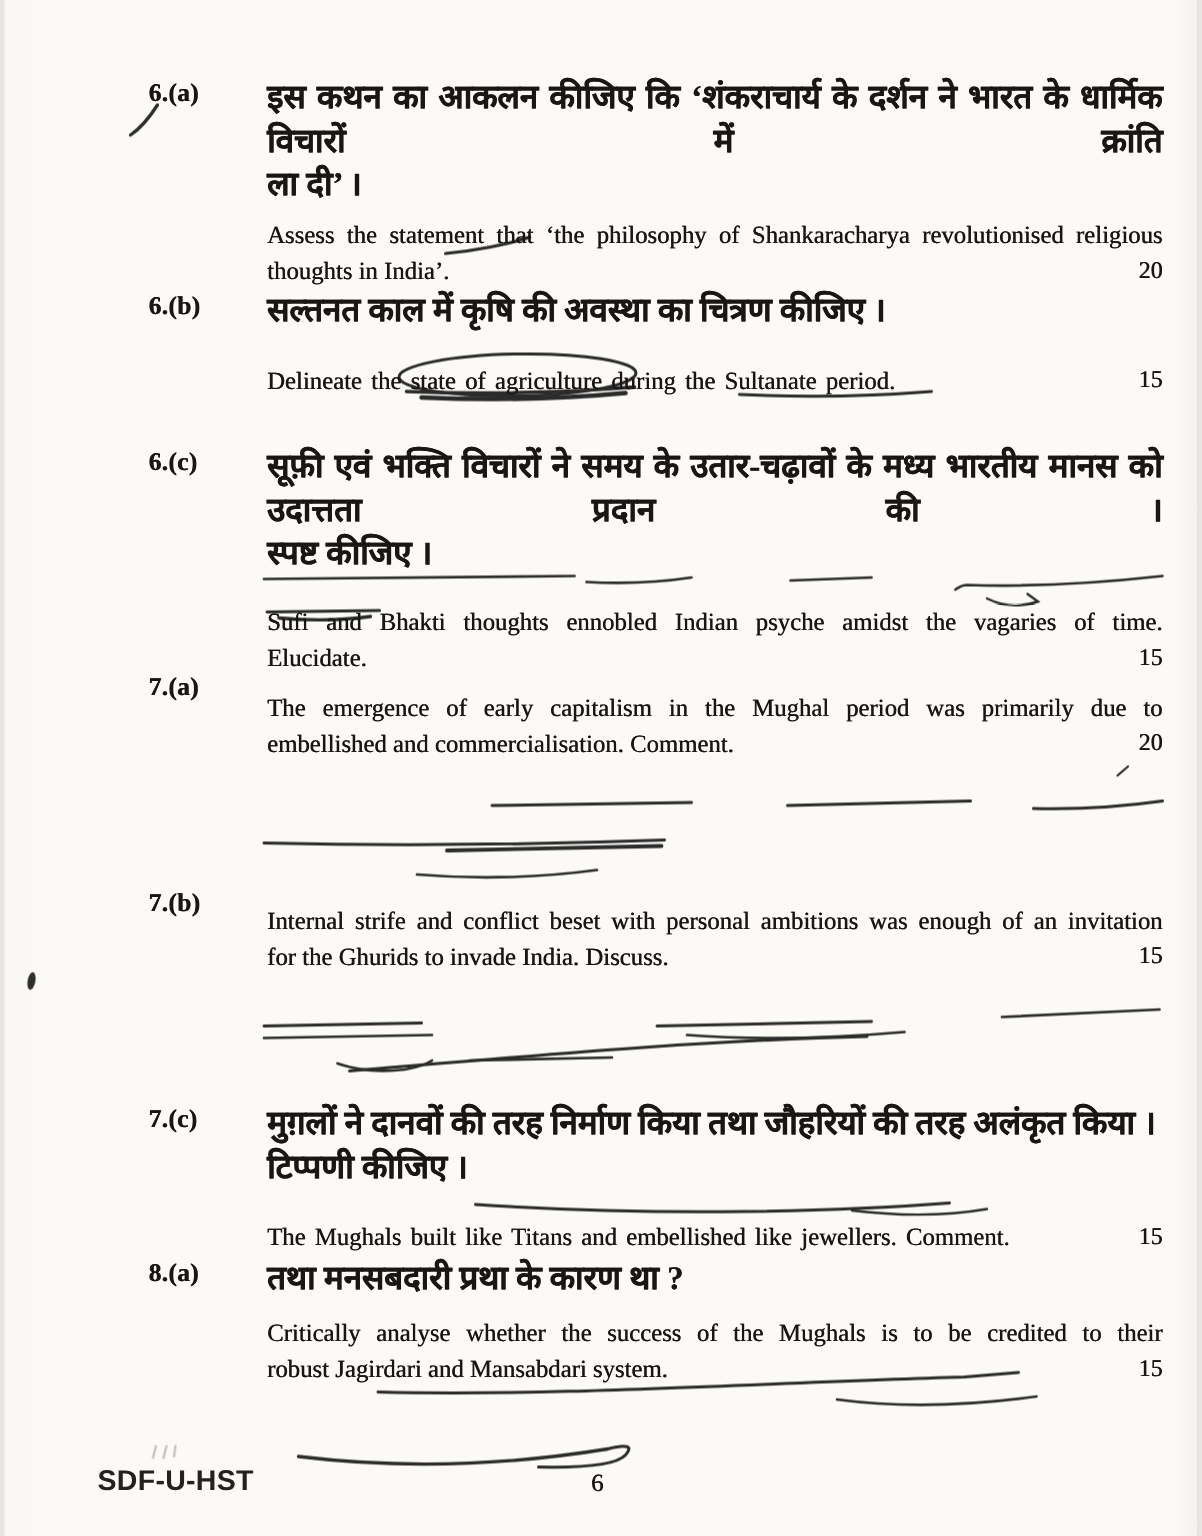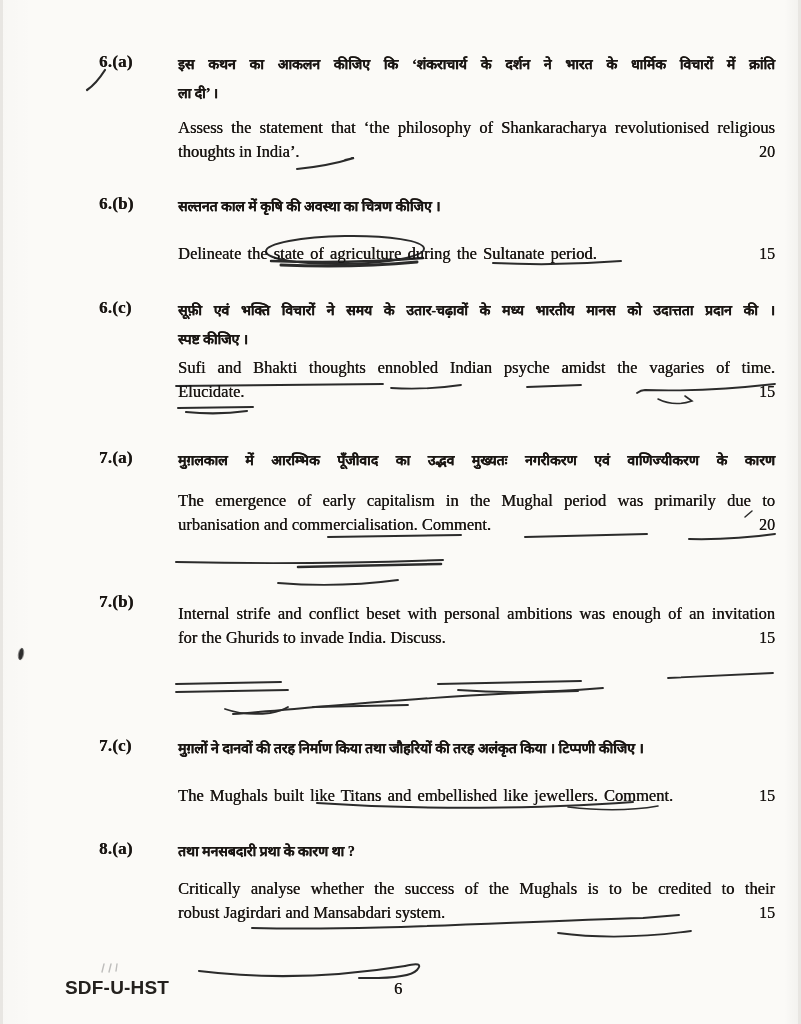--- a/index.html
+++ b/index.html
@@ -12,21 +12,21 @@
     font-family:"Liberation Serif", serif;
     color:#1a1613;
   }
   .q { position:absolute; left:175px; width:597px; }
   .qlabel {
     position:absolute; left:-79px; top:2px; width:74px;
     font-size:17px; font-weight:bold; letter-spacing:.2px;
     text-shadow:0.3px 0 0 currentColor;
   }
   .hline {
-    font-size:14px; line-height:29px; font-weight:600;
+    font-size:22px; line-height:29px; font-weight:600;
     text-shadow:0.3px 0 0 currentColor;
     white-space:normal;
   }
   .eline {
     font-size:16.5px; line-height:24px;
     text-shadow:0.3px 0 0 currentColor;
   }
   .just { text-align:justify; text-align-last:justify; }
   .sp { word-spacing:2px; }
   .eng { display:block; }
@@ -65,34 +65,33 @@
       <div class="eline sp"><span class="marks">15</span><span>Delineate the state of agriculture during the Sultanate period.</span></div>
     </div>
   </section>
 
   <section class="q" style="top:296px">
     <div class="qlabel">6.(c)</div>
     <div>
       <div class="hline just">सूफ़ी एवं भक्ति विचारों ने समय के उतार-चढ़ावों के मध्य भारतीय मानस को उदात्तता प्रदान की ।</div>
       <div class="hline">स्पष्ट कीजिए ।</div>
     </div>
-    <div class="eng" style="margin-top:2px">
+    <div class="eng" style="margin-top:20px">
       <div class="eline just">Sufi and Bhakti thoughts ennobled Indian psyche amidst the vagaries of time.</div>
       <div class="eline"><span class="marks">15</span><span>Elucidate.</span></div>
     </div>
   </section>
 
   <section class="q" style="top:446px">
     <div class="qlabel">7.(a)</div>
     <div>
-      <div class="hline just">मुग़लकाल में आरम्भिक पूँजीवाद का उद्भव मुख्यतः नगरीकरण एवं वाणिज्यीकरण के कारण</div>
     </div>
     <div class="eng" style="margin-top:14px">
       <div class="eline just">The emergence of early capitalism in the Mughal period was primarily due to</div>
-      <div class="eline"><span class="marks">20</span><span>urbanisation and commercialisation. Comment.</span></div>
+      <div class="eline"><span class="marks">20</span><span>embellished and commercialisation. Comment.</span></div>
     </div>
   </section>
 
   <section class="q" style="top:590px">
     <div class="qlabel">7.(b)</div>
     <div class="eng" style="margin-top:12px">
       <div class="eline just">Internal strife and conflict beset with personal ambitions was enough of an invitation</div>
       <div class="eline"><span class="marks">15</span><span>for the Ghurids to invade India. Discuss.</span></div>
     </div>
   </section>

